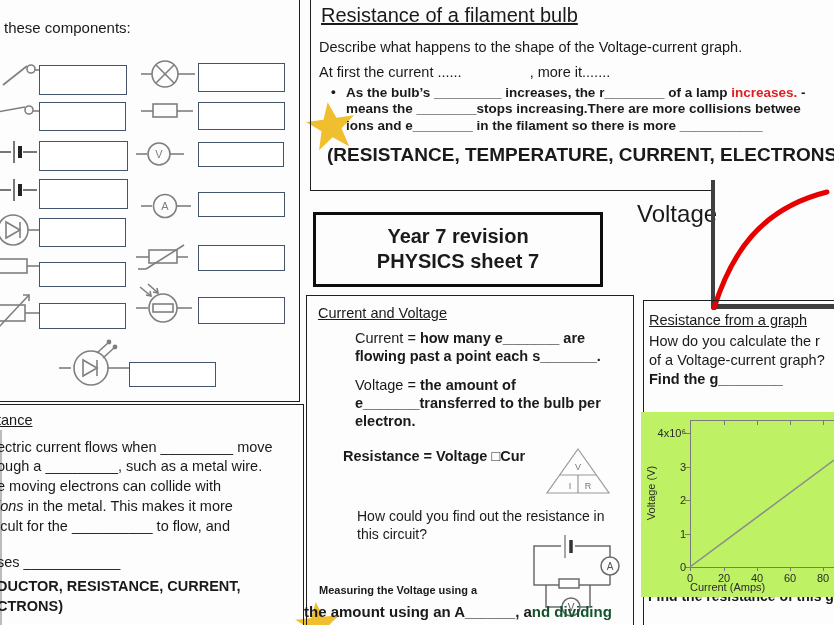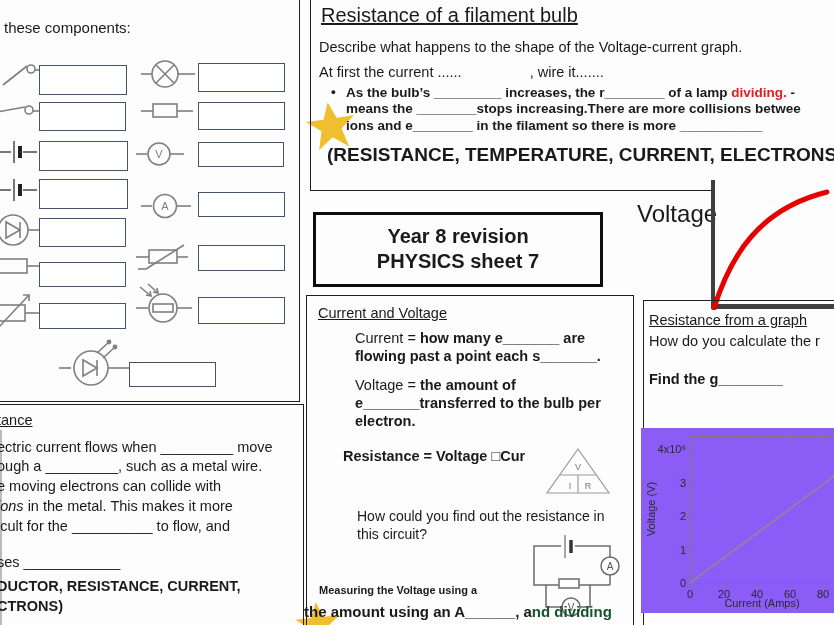--- a/index.html
+++ b/index.html
@@ -186,33 +186,33 @@
   <div class="abs t145 nw" style="left:36px;top:112px">icult for the __________ to flow, and</div>
   <div class="abs t145 nw" style="left:36px;top:148px">ses ____________</div>
   <div class="abs t145 b nw" style="left:36px;top:172px">DUCTOR, RESISTANCE, CURRENT,</div>
   <div class="abs t145 b nw" style="left:36px;top:192px">CTRONS)</div>
 </div>
 
 <div class="abs" style="left:310px;top:-8px;width:403px;height:198px;border-left:1.5px solid #1f1f1f;border-bottom:1.5px solid #1f1f1f">
   <div class="abs u nw" style="left:10px;top:12px;font-size:20px">Resistance of a filament bulb</div>
   <div class="abs t145 nw" style="left:8px;top:46px">Describe what happens to the shape of the Voltage-current graph.</div>
   <div class="abs t145 nw" style="left:8px;top:71px">
-    <span>At first the current ......</span><span style="margin-left:68px">, wire it.......</span>
+    <span>At first the current ......</span><span style="margin-left:68px">, more it.......</span>
   </div>
   <div class="abs b nw" style="left:20px;top:92px;font-size:13.5px">•</div>
   <div class="abs b nw" style="left:35px;top:92px;font-size:13.5px;line-height:17px">
-    <span>As the bulb’s _________ increases, the r________ of a lamp </span><span class="red">dividing.</span><span> -</span>
+    <span>As the bulb’s _________ increases, the r________ of a lamp </span><span class="red">increases.</span><span> -</span>
   </div>
   <div class="abs b nw" style="left:35px;top:109px;font-size:13.5px">means the ________stops increasing.There are more collisions betwee</div>
   <div class="abs b nw" style="left:35px;top:126px;font-size:13.5px">ions and e________ in the filament so there is more ___________</div>
   <div class="abs b nw" style="left:16px;top:152px;font-size:19px">(RESISTANCE, TEMPERATURE, CURRENT, ELECTRONS</div>
 </div>
 
 <div class="abs" style="left:313px;top:212px;width:284px;height:69px;border:3.5px solid #0d0d0d;text-align:center">
-  <div style="font-size:20px;font-weight:bold;margin-top:9px;line-height:25px">Year 8 revision</div>
+  <div style="font-size:20px;font-weight:bold;margin-top:9px;line-height:25px">Year 7 revision</div>
   <div style="font-size:20px;font-weight:bold;line-height:25px">PHYSICS sheet 7</div>
 </div>
 
 <div class="abs nw" style="left:637px;top:200px;font-size:24px">Voltage</div>
 <div class="abs" style="left:711px;top:180px;width:4px;height:129px;background:#3f3f3f"></div>
 <div class="abs" style="left:711px;top:304px;width:123px;height:5px;background:#3f3f3f"></div>
 <div class="abs" style="left:705px;top:183px;width:129px;height:127px">
   <svg width="129" height="127" viewBox="0 0 129 127" fill="none">
     <path d="M9,125 C 26,72 54,26 122,9" stroke="#e60000" stroke-width="5" stroke-linecap="round"></path>
   </svg>
@@ -267,26 +267,27 @@
 
   <div class="abs b nw" style="left:12px;top:288px;font-size:11px">Measuring the Voltage using a</div>
   <div class="abs b nw" style="left:-3px;top:307px;font-size:15px">
     <span>the amount using an A______, a</span><span class="faint">nd dividing</span>
   </div>
 </div>
 
 <div class="box" style="left:643px;top:300px;width:200px;height:332px">
   <div class="abs t145 u nw" style="left:5px;top:10px">Resistance from a graph</div>
   <div class="abs t145 nw" style="left:5px;top:31px">How do you calculate the r</div>
+  <div class="abs t145 nw" style="left:5px;top:50px">of a Voltage-current graph?</div>
   <div class="abs t145 b nw" style="left:5px;top:69px">Find the g________</div>
 </div>
 
 <div class="abs b nw" style="left:648px;top:588px;font-size:14px">Find the resistance of this g</div>
 
-<div class="abs" style="left:641px;top:428px;width:193px;height:185px;background:#8b5cf6">
+<div class="abs" style="left:641px;top:412px;width:193px;height:185px;background:#bef264">
 
   <div class="tick" style="left:49px;top:8px;width:144px;height:1px"></div>
   <div class="tick" style="left:49px;top:8px;width:1px;height:148px"></div>
   <div class="tick" style="left:49px;top:155px;width:144px;height:1px"></div>
 
   <div class="tick" style="left:83px;top:8px;width:1px;height:5px"></div>
   <div class="tick" style="left:116px;top:8px;width:1px;height:5px"></div>
   <div class="tick" style="left:149px;top:8px;width:1px;height:5px"></div>
   <div class="tick" style="left:182px;top:8px;width:1px;height:5px"></div>
 
@@ -313,15 +314,15 @@
   <div class="ticklab" style="left:5px;top:82px;width:40px;text-align:right">2</div>
   <div class="ticklab" style="left:5px;top:116px;width:40px;text-align:right">1</div>
   <div class="ticklab" style="left:5px;top:149px;width:40px;text-align:right">0</div>
 
   <div class="ticklab" style="left:49px;top:160px;transform:translateX(-50%)">0</div>
   <div class="ticklab" style="left:83px;top:160px;transform:translateX(-50%)">20</div>
   <div class="ticklab" style="left:116px;top:160px;transform:translateX(-50%)">40</div>
   <div class="ticklab" style="left:149px;top:160px;transform:translateX(-50%)">60</div>
   <div class="ticklab" style="left:182px;top:160px;transform:translateX(-50%)">80</div>
 
-  <div class="ticklab nw" style="left:49px;top:169px;width:144px;text-align:center">Current (Amps)</div>
+  <div class="ticklab nw" style="left:49px;top:169px;width:144px;">Current (Amps)</div>
   <div class="ticklab nw" style="left:-30px;top:75px;width:80px;text-align:center;transform:rotate(-90deg)">Voltage (V)</div>
 </div>
 
 </body></html>

